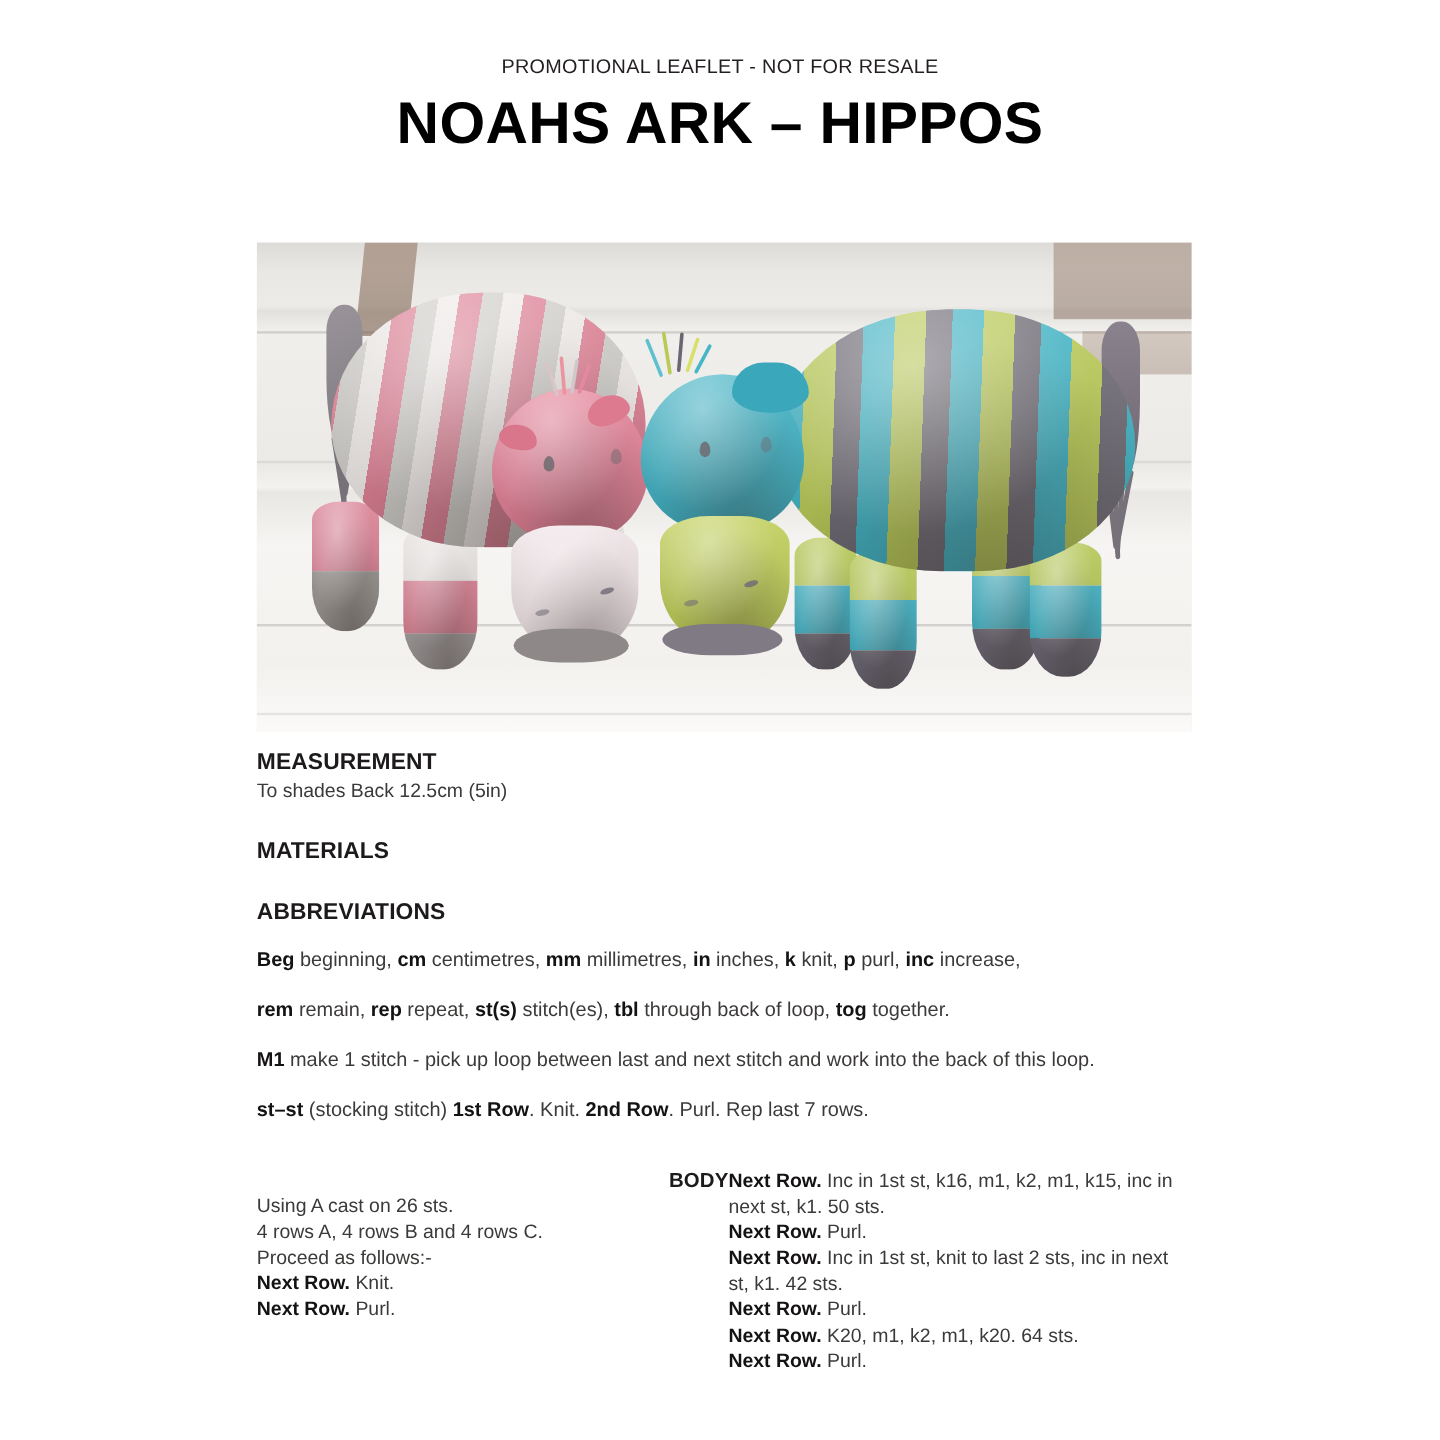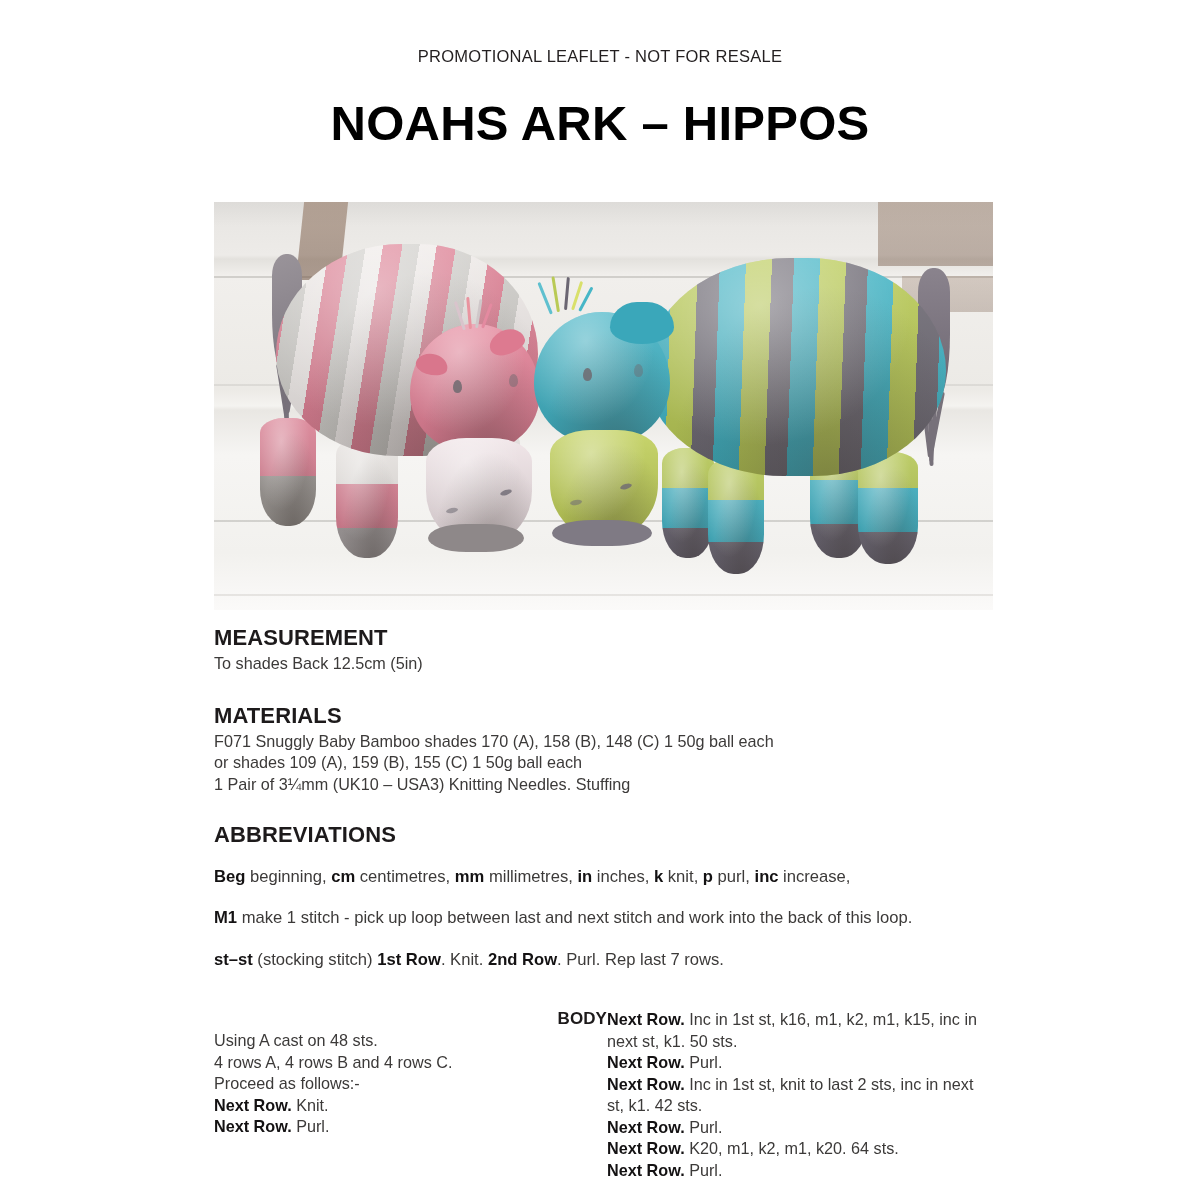--- a/index.html
+++ b/index.html
@@ -29,21 +29,21 @@
     color: #231f20;
     margin-top: 47px;
     font-weight: 400;
   }
   .main-title {
     text-align: center;
     font-size: 49px;
     font-weight: 700;
     letter-spacing: 0.005em;
     color: #000000;
-    margin-top: 32px;
+    margin-top: 12px;
     line-height: 1.05;
   }
 
   
   .photo-wrap {
     position: absolute;
     left: 214px;
     top: 155px;
     width: 779px;
     height: 408px;
@@ -158,21 +158,21 @@
     position: absolute;
     width: 4px;
     background: #77717a;
     border-radius: 2px;
     transform-origin: top center;
   }
 
   
   .content { position: absolute; left: 214px; top: 578px; width: 786px; }
   h2.sec {
-    font-size: 22px;
+    font-size: 19px;
     font-weight: 700;
     margin: 0 0 2px 0;
     letter-spacing: 0.005em;
     color: #1d1a1b;
   }
   .sec-body {
     font-size: 16.2px;
     line-height: 1.33;
     color: #3c3a39;
     margin: 0;
@@ -341,46 +341,42 @@
       <h2 class="sec">MEASUREMENT</h2>
       <div class="sec-body">
           <div>To shades Back 12.5cm (5in)</div>
         </div>
     </div>
 
     <div class="gap-meas"></div>
 
     <div class="block">
       <h2 class="sec">MATERIALS</h2>
-      <div class="sec-body">
-          <div>F071 Snuggly Baby Bamboo shades 170 (A), 158 (B), 148 (C) 1 50g ball each</div>
-          <div>or  shades 109 (A), 159 (B), 155 (C) 1 50g ball each</div>
-          <div>1 Pair of 3¼mm (UK10 – USA3) Knitting Needles. Stuffing</div>
-        </div>
     </div>
 
     <div class="gap-mat"></div>
 
     <div class="block">
       <h2 class="sec">ABBREVIATIONS</h2>
       <div class="abbrev">
           <p><b>Beg</b><span> beginning, </span><b>cm</b><span> centimetres, </span><b>mm</b><span> millimetres, </span><b>in</b><span> inches, </span><b>k</b><span> knit, </span><b>p</b><span> purl, </span><b>inc</b><span> increase,</span></p>
+          <p><b>rem</b><span> remain, </span><b>rep</b><span> repeat, </span><b>st(s)</b><span> stitch(es), </span><b>tbl</b><span> through back of loop, </span><b>tog</b><span> together.</span></p>
           <p><b>M1</b><span> make 1 stitch -  pick up loop between last and next stitch and work into the back of this loop.</span></p>
           <p><b>st–st</b><span> (stocking stitch) </span><b>1st Row</b><span>. Knit. </span><b>2nd Row</b><span>. Purl. Rep last 7 rows.</span></p>
         </div>
     </div>
 
     <div style="height:18px;"></div>
 
     <div class="block">
       <div class="cols">
         <div class="col left">
           <h3 class="sub">BODY</h3>
           <div>
-              <p><span>Using A cast on 48 sts.</span></p>
+              <p><span>Using A cast on 26 sts.</span></p>
               <p><span>4 rows A, 4 rows B and 4 rows C.</span></p>
               <p><span>Proceed as follows:-</span></p>
               <p><b>Next Row.</b><span> Knit.</span></p>
               <p><b>Next Row.</b><span> Purl.</span></p>
             </div>
         </div>
         <div class="col right">
           <div>
               <p><b>Next Row.</b><span> Inc in 1st st, k16, m1, k2, m1, k15, inc in</span></p>
               <p><span>next st, k1. 50 sts.</span></p>

